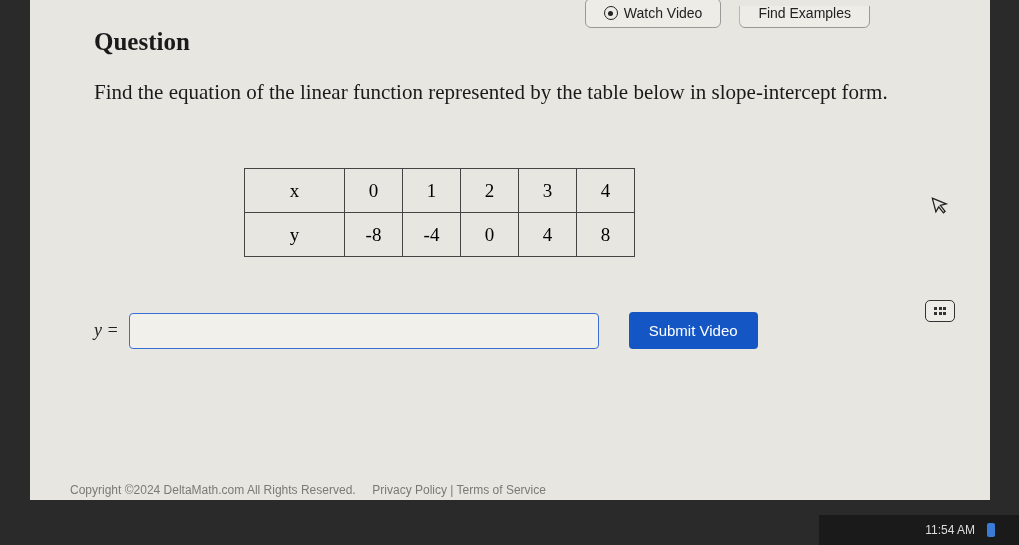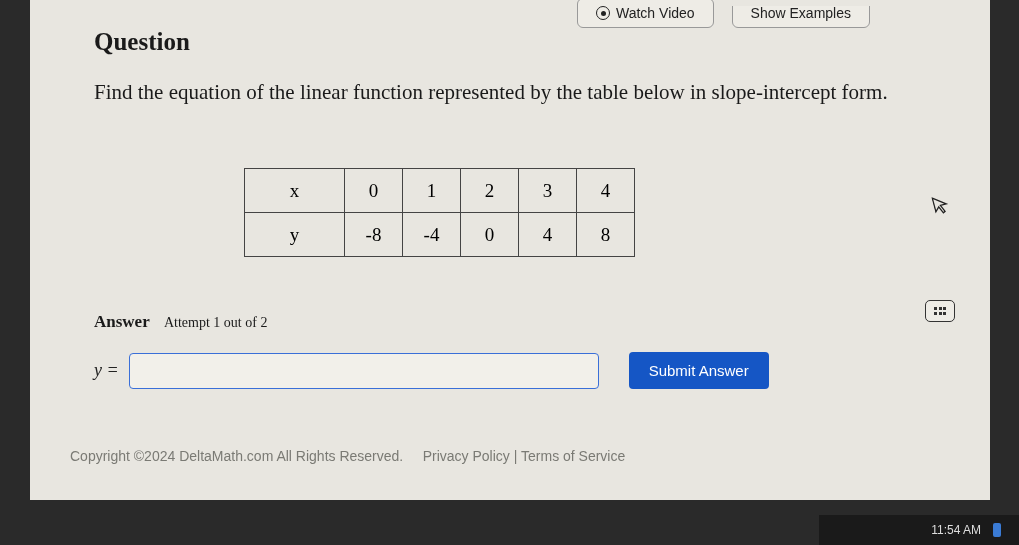--- a/index.html
+++ b/index.html
@@ -104,24 +104,24 @@
     border: none;
     border-radius: 4px;
     padding: 10px 20px;
     font-family: Arial, sans-serif;
     font-size: 15px;
     cursor: pointer;
     margin-left: 20px;
   }
   .footer {
     position: absolute;
-    bottom: 36px;
+    bottom: 3px;
     left: 40px;
     font-family: Arial, sans-serif;
-    font-size: 14px;
+    font-size: 12px;
     color: #7a7a74;
   }
   .footer a { color:#7a7a74; text-decoration:none; }
   .keypad {
     position:absolute;
     right: 35px; top: 300px;
     border:1.5px solid #333; border-radius:5px;
     width:30px;height:22px;
     display:flex;align-items:center;justify-content:center;
     cursor:pointer;
@@ -135,38 +135,38 @@
     transform: rotate(-15deg);
   }
   .taskbar {
     position:absolute; bottom:0; right:0;
     height: 30px; width: 200px;
     background:#1a1a1a;
     color:#ddd;
     font-family: 'Segoe UI', Arial, sans-serif;
     font-size:12px;
     display:flex; align-items:center; justify-content:flex-end;
-    padding-right:18px; gap:12px;
+    padding-right:24px; gap:12px;
   }
   .notif { width:8px;height:14px;background:#3a7bd5;border-radius:2px; }
 </style>
 </head>
 <body>
 
 <div class="page">
 
   <div class="top-buttons">
     <div class="pill-btn">
       <span class="play-circ">
           <span class="play-dot"></span>
         </span>
       <span>Watch Video</span>
     </div>
     <div class="pill-btn cut">
-      <span>Show Examples</span>
+      <span>Find Examples</span>
     </div>
   </div>
 
   <div class="q-heading">Question</div>
 
   <div class="prompt">Find the equation of the linear function represented by the table below in slope-intercept form.</div>
 
   <div class="tbl-wrap">
     <table class="data">
       <tbody>
@@ -183,29 +183,25 @@
         <td class="val">-8</td>
         <td class="val">-4</td>
         <td class="val">0</td>
         <td class="val">4</td>
         <td class="val">8</td>
       </tr>
     </tbody>
       </table>
   </div>
 
-  <div class="ans-heading">
-    <span class="aw">Answer</span>
-    <span class="att">Attempt 1 out of 2</span>
-  </div>
 
   <div class="answer-row">
     <span class="yeq">y =</span>
     <input class="ans-input" type="text" value="" style="">
-    <button class="submit-btn">Submit Answer</button>
+    <button class="submit-btn">Submit Video</button>
   </div>
 
   <div class="keypad">
     <span class="keypad-inner">
       <span></span>
         <span></span>
         <span></span>
         <span></span>
         <span></span>
         <span></span>

